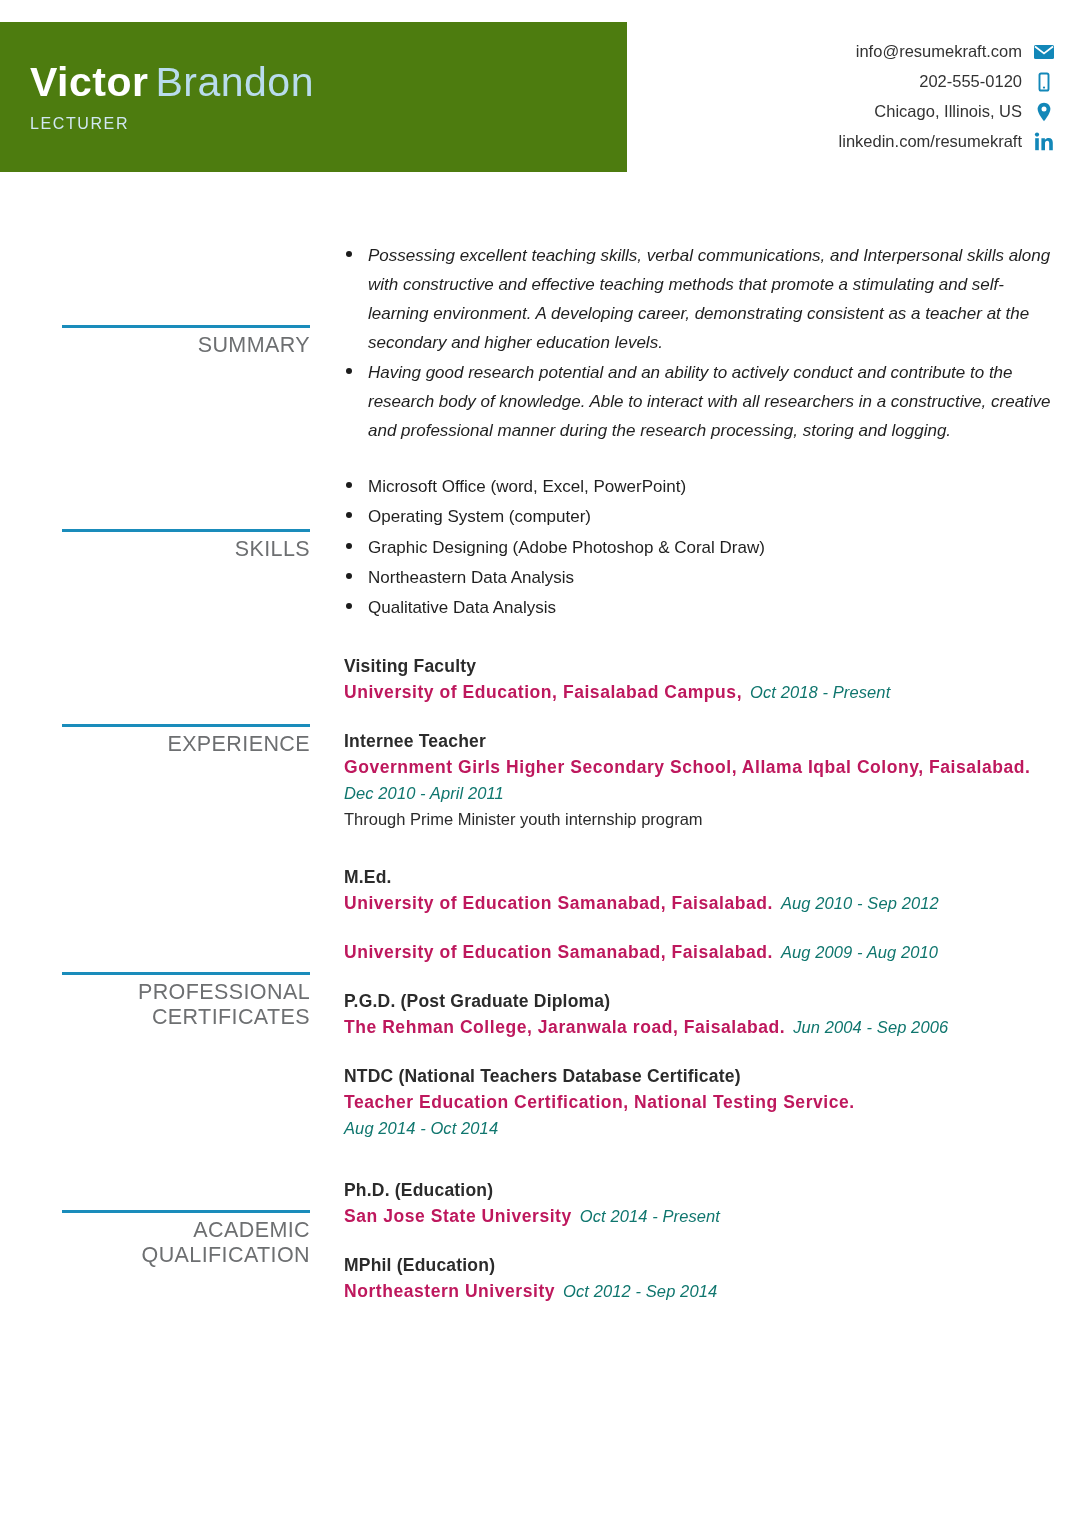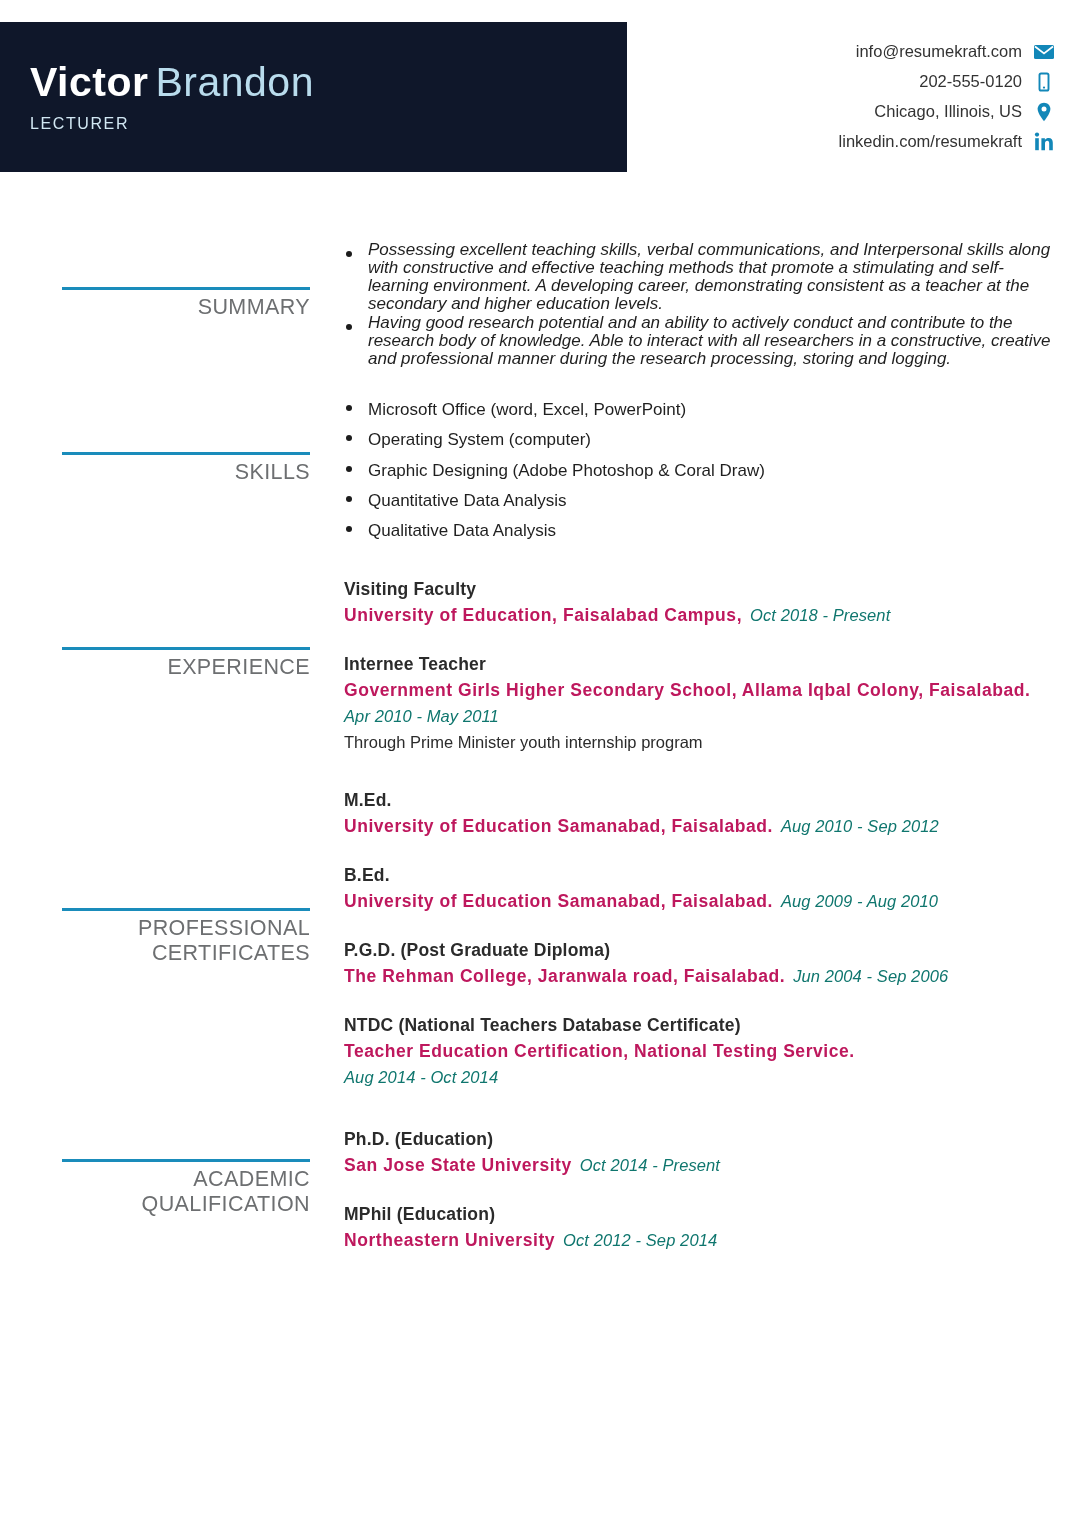--- a/index.html
+++ b/index.html
@@ -22,21 +22,21 @@
   #header {
     position: relative;
     height: 195px;
   }
   #name-banner {
     position: absolute;
     left: 0;
     top: 22px;
     width: 627px;
     height: 150px;
-    background: #0f172a;
+    background: #4d7c0f;
     box-sizing: border-box;
     padding: 38px 0 0 30px;
   }
   #name-line {
     font-size: 41px;
     line-height: 44px;
     white-space: nowrap;
   }
   .name-first {
     color: #ffffff;
@@ -142,21 +142,21 @@
     left: -22px;
     top: 10px;
     width: 6px;
     height: 6px;
     border-radius: 50%;
     background: #1c1c1c;
   }
   .summary-item {
     font-style: italic;
     font-size: 17px;
-    line-height: 18px;
+    line-height: 29px;
     color: #1f1f1f;
     margin-bottom: 1px;
   }
   .summary-item:before { top: 8px; }
   .skill-item {
     font-size: 17px;
     line-height: 30.3px;
     color: #1f1f1f;
   }
   .skill-item:before { top: 12px; }
@@ -283,21 +283,21 @@
     <div class="section" id="sec-skills">
       <div class="sec-head-col">
         <div class="sec-rule"></div>
         <div class="sec-title">SKILLS</div>
       </div>
       <div class="sec-body-col">
         <ul class="blist">
           <li class="skill-item">Microsoft Office (word, Excel, PowerPoint)</li>
           <li class="skill-item">Operating System (computer)</li>
           <li class="skill-item">Graphic Designing (Adobe Photoshop &amp; Coral Draw)</li>
-          <li class="skill-item">Quantitative Data Analysis</li>
+          <li class="skill-item">Northeastern Data Analysis</li>
           <li class="skill-item">Qualitative Data Analysis</li>
         </ul>
       </div>
     </div>
 
     <div class="section" id="sec-experience">
       <div class="sec-head-col">
         <div class="sec-rule"></div>
         <div class="sec-title">EXPERIENCE</div>
       </div>
@@ -308,21 +308,21 @@
           <div class="entry-org-line">
             <span class="entry-org">University of Education, Faisalabad Campus,</span><span class="entry-date">Oct 2018 - Present</span>
           </div>
         </div>
 
         <div class="entry">
           <div class="entry-title">Internee Teacher</div>
           <div class="entry-org-line">
             <span class="entry-org">Government Girls Higher Secondary School, Allama Iqbal Colony, Faisalabad.</span>
           </div>
-          <div class="entry-date entry-date-block">Apr 2010 - May 2011</div>
+          <div class="entry-date entry-date-block">Dec 2010 - April 2011</div>
           <div class="entry-note">Through Prime Minister youth internship program</div>
         </div>
 
       </div>
     </div>
 
     <div class="section" id="sec-certs">
       <div class="sec-head-col">
         <div class="sec-rule"></div>
         <div class="sec-title">PROFESSIONAL
@@ -331,21 +331,20 @@
       <div class="sec-body-col">
 
         <div class="entry">
           <div class="entry-title">M.Ed.</div>
           <div class="entry-org-line">
             <span class="entry-org">University of Education Samanabad, Faisalabad.</span><span class="entry-date">Aug 2010 - Sep 2012</span>
           </div>
         </div>
 
         <div class="entry">
-          <div class="entry-title">B.Ed.</div>
           <div class="entry-org-line">
             <span class="entry-org">University of Education Samanabad, Faisalabad.</span><span class="entry-date">Aug 2009 - Aug 2010</span>
           </div>
         </div>
 
         <div class="entry">
           <div class="entry-title">P.G.D. (Post Graduate Diploma)</div>
           <div class="entry-org-line">
             <span class="entry-org">The Rehman College, Jaranwala road, Faisalabad.</span><span class="entry-date">Jun 2004 - Sep 2006</span>
           </div>

